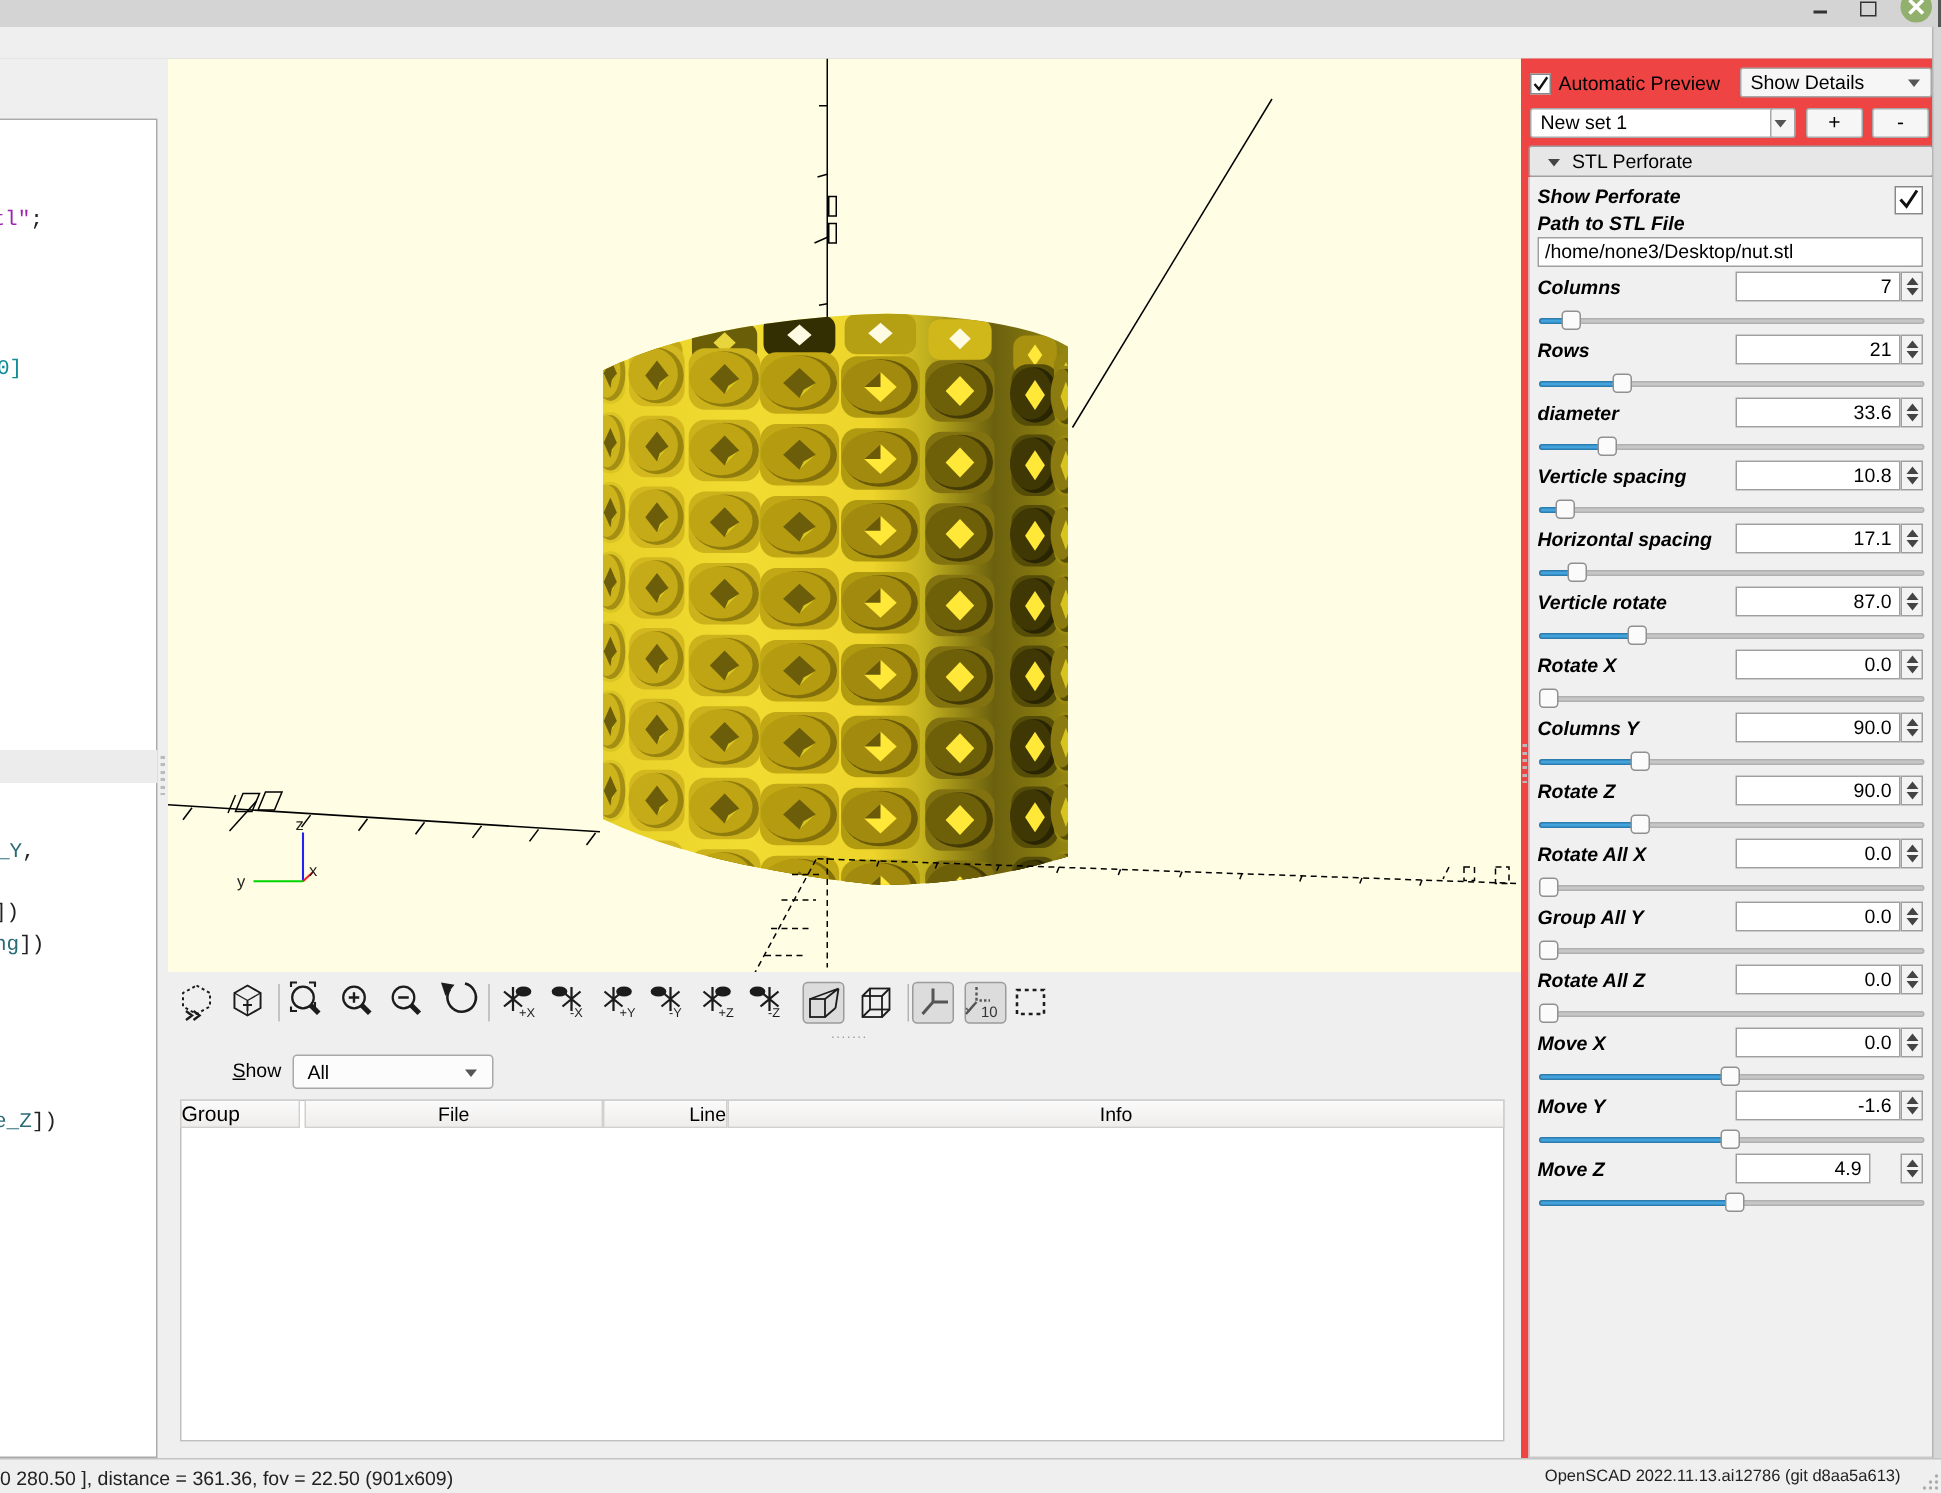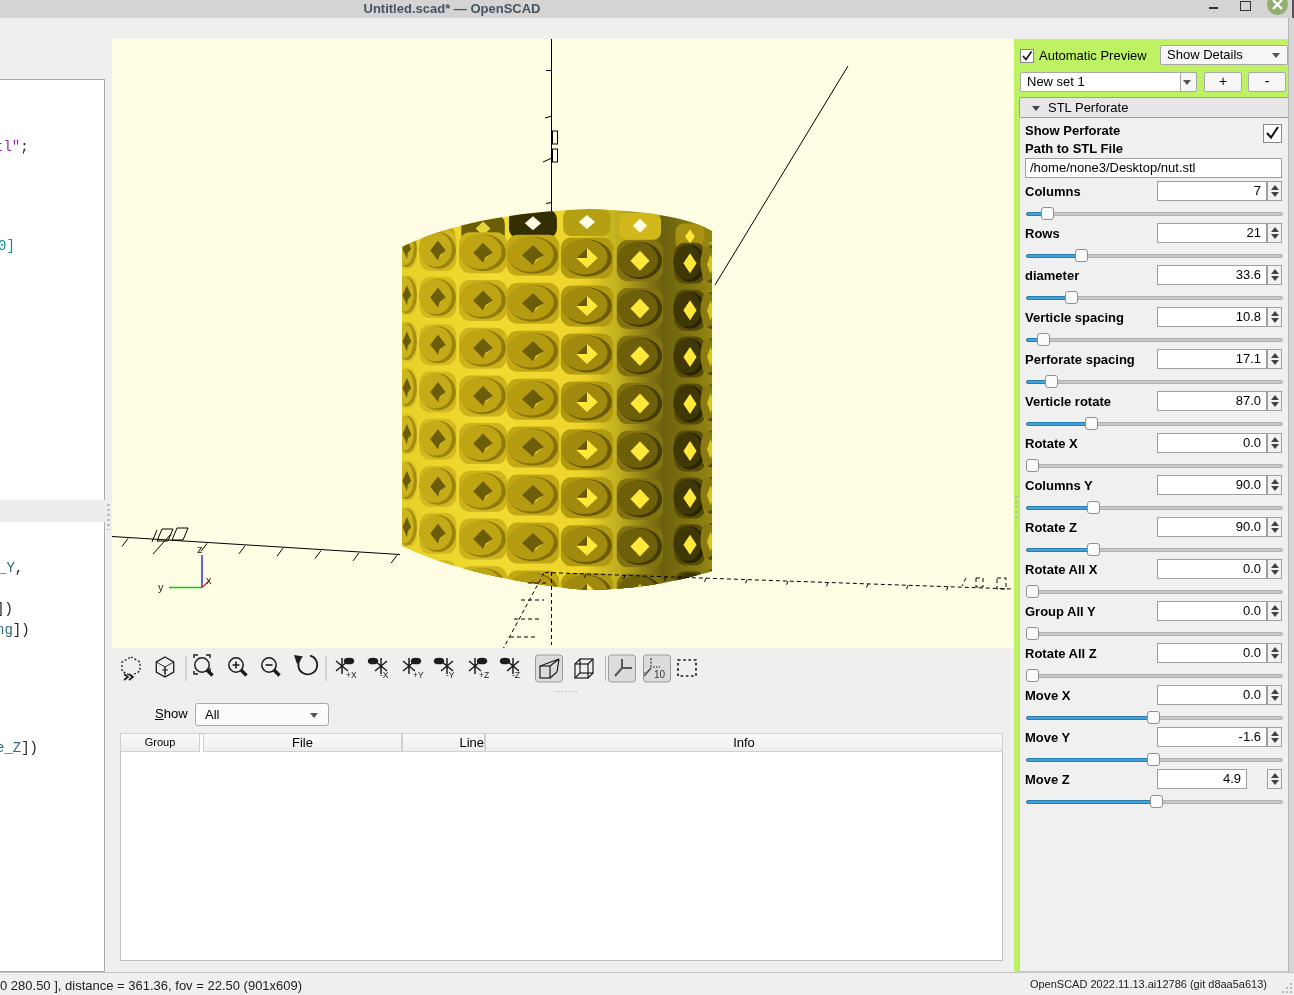--- a/index.html
+++ b/index.html
@@ -4,32 +4,31 @@
 * { margin:0; padding:0; }
 body { width:1294px; height:995px; position:relative; overflow:hidden;
   font-family:"Liberation Sans",sans-serif; background:#efefef; }
 .cb { position:absolute; width:14px; height:14px; background:#fff; border:1px solid #888; box-sizing:border-box; }
 .combo { position:absolute; background:#f6f6f6; border:1px solid #a8a8a8; border-radius:2px;
   box-sizing:border-box; font-size:13px; line-height:18px; }
 .combo .arr { position:absolute; top:7px; width:0; height:0; border-left:4px solid transparent;
   border-right:4px solid transparent; border-top:5px solid #555; }
 .pbtn { position:absolute; height:20px; background:#f6f6f6; border:1px solid #a8a8a8; border-radius:2px;
   box-sizing:border-box; text-align:center; font-size:14px; line-height:17px; }
-.blab { position:absolute; font-size:13px; font-weight:bold; white-space:nowrap; }
+.blab { position:absolute; font-size:13px; font-weight:bold; white-space:nowrap;font-style:italic; }
 .spin { position:absolute; width:15px; height:20px; background:#f3f3f3; border:1px solid #9f9f9f;
   box-sizing:border-box; }
 .spin .up { position:absolute; left:3px; top:3px; width:0; height:0; border-left:4px solid transparent;
   border-right:4px solid transparent; border-bottom:5px solid #444; }
 .spin .dn { position:absolute; left:3px; bottom:3px; width:0; height:0; border-left:4px solid transparent;
   border-right:4px solid transparent; border-top:5px solid #444; }
 .code { position:absolute; font-family:"Liberation Mono",monospace; font-size:14px; white-space:pre; }
 
 </style></head><body>
 <div style="position:absolute;left:0;top:0;width:1294px;height:18px;background:#d4d4d4">
-<div style="position:absolute;left:0;top:1px;width:904px;text-align:center;font-size:13px;font-weight:bold;color:#47545e">Untitled.scad* — OpenSCAD</div>
 <div style="position:absolute;left:1209px;top:7px;width:9px;height:2px;background:#333"></div>
 <div style="position:absolute;left:1240px;top:1px;width:9px;height:8px;border:1.5px solid #333"></div>
 <div style="position:absolute;left:1267px;top:-6px;width:21px;height:21px;border-radius:50%;background:#92b06d"></div>
 <svg style="position:absolute;left:1267px;top:-6px" width="21" height="21">
       <path d="M6,6 L15,15 M15,6 L6,15" stroke="#fff" stroke-width="2.4"></path>
     </svg>
 <div style="position:absolute;right:0;top:0;width:2px;height:18px;background:#555"></div>
 </div>
 <div style="position:absolute;left:0;top:18px;width:1294px;height:21px;background:#efefef;border-bottom:1px solid #c8c8c8"></div>
 <div style="position:absolute;left:0;top:39px;width:112px;height:933px;background:#efefef"></div>
@@ -500,25 +499,25 @@
 <path d="M644,672 l2,2 3,-4" stroke-width="1"></path>
 </g>
 <text x="654" y="678" font-family="Liberation Sans,sans-serif" font-size="10" fill="#333">10</text>
 <rect x="678" y="660" width="18" height="16" fill="none" stroke="#1c1c1c" stroke-width="1.7" stroke-dasharray="2.6,2.6"></rect>
 <text x="554" y="692" font-family="Liberation Sans,sans-serif" font-size="9" letter-spacing="1" fill="#9a9a9a">.......</text>
 </svg>
 <div style="position:absolute;left:112px;top:695px;width:902px;height:35px;background:#efefef"></div>
 <div style="position:absolute;left:155px;top:706px;font-size:13px"><span style="text-decoration:underline">S</span>how</div>
 <div class="combo" style="left:195px;top:703px;width:134px;height:23px;background:#fcfcfc;border-radius:3px"><span style="padding-left:9px;line-height:21px;display:inline-block">All</span><span class="arr" style="right:10px;top:9px"></span></div>
 <div style="position:absolute;left:120px;top:733px;width:883px;height:228px;background:#fff;border:1px solid #c0c0c0;box-sizing:border-box"></div>
-<div style="position:absolute;left:120px;top:733px;width:80px;height:19px;background:linear-gradient(#fbfafa,#efedec);border:1px solid #d2d0ce;box-sizing:border-box;font-size:11px;text-align:center;line-height:17px">Group</div>
+<div style="position:absolute;left:120px;top:733px;width:80px;height:19px;background:linear-gradient(#fbfafa,#efedec);border:1px solid #d2d0ce;box-sizing:border-box;font-size:14px;line-height:17px">Group</div>
 <div style="position:absolute;left:203px;top:733px;width:199px;height:19px;background:linear-gradient(#fbfafa,#efedec);border:1px solid #d2d0ce;box-sizing:border-box;font-size:13px;text-align:center;line-height:17px">File</div>
 <div style="position:absolute;left:402px;top:733px;width:83px;height:19px;background:linear-gradient(#fbfafa,#efedec);border:1px solid #d2d0ce;box-sizing:border-box;font-size:13px;text-align:right;line-height:17px">Line</div>
 <div style="position:absolute;left:485px;top:733px;width:518px;height:19px;background:linear-gradient(#fbfafa,#efedec);border:1px solid #d2d0ce;box-sizing:border-box;font-size:13px;text-align:center;line-height:17px">Info</div>
-<div style="position:absolute;left:1014px;top:39px;width:274px;height:933px;background:#bef264">
+<div style="position:absolute;left:1014px;top:39px;width:274px;height:933px;background:#ef4444">
 <div class="cb" style="left:6px;top:10px"></div>
 <svg style="position:absolute;left:6px;top:10px" width="14" height="14">
       <path d="M3,7 L6,10.5 L11.5,2.5" stroke="#111" stroke-width="1.6" fill="none"></path>
     </svg>
 <div style="position:absolute;left:25px;top:9px;font-size:13px">Automatic Preview</div>
 <div class="combo" style="left:146px;top:6px;width:128px;height:20px"><span style="padding-left:6px">Show Details</span><span class="arr" style="right:7px"></span></div>
 <div class="combo" style="left:6px;top:33px;width:177px;height:20px;background:#fff"><span style="padding-left:6px">New set 1</span></div>
 <div class="combo" style="left:166px;top:33px;width:17px;height:20px">
       <span class="arr" style="right:5px"></span>
     </div>
@@ -562,21 +561,21 @@
 <div style="position:absolute;left:51px;top:252px;width:13px;height:13px;background:#fbfbfb;border:1px solid #909090;border-radius:3px;box-sizing:border-box"></div>
 <div class="blab" style="left:11px;top:271px">Verticle spacing</div>
 <div style="position:absolute;left:143px;top:268px;width:110px;height:20px;background:#fff;border:1px solid #9f9f9f;box-sizing:border-box;font-size:13px;line-height:18px;text-align:right;padding-right:5px">10.8</div>
 <div class="spin" style="left:253px;top:268px">
       <span class="up"></span>
       <span class="dn"></span>
     </div>
 <div style="position:absolute;left:12px;top:299px;width:257px;height:4px;background:#c6c6c6;border:1px solid #b0b0b0;border-radius:2px;box-sizing:border-box"></div>
 <div style="position:absolute;left:12px;top:299px;width:17px;height:4px;background:#42a2dc;border:1px solid #2d7cae;border-radius:2px;box-sizing:border-box"></div>
 <div style="position:absolute;left:23px;top:294px;width:13px;height:13px;background:#fbfbfb;border:1px solid #909090;border-radius:3px;box-sizing:border-box"></div>
-<div class="blab" style="left:11px;top:313px">Perforate spacing</div>
+<div class="blab" style="left:11px;top:313px">Horizontal spacing</div>
 <div style="position:absolute;left:143px;top:310px;width:110px;height:20px;background:#fff;border:1px solid #9f9f9f;box-sizing:border-box;font-size:13px;line-height:18px;text-align:right;padding-right:5px">17.1</div>
 <div class="spin" style="left:253px;top:310px">
       <span class="up"></span>
       <span class="dn"></span>
     </div>
 <div style="position:absolute;left:12px;top:341px;width:257px;height:4px;background:#c6c6c6;border:1px solid #b0b0b0;border-radius:2px;box-sizing:border-box"></div>
 <div style="position:absolute;left:12px;top:341px;width:25px;height:4px;background:#42a2dc;border:1px solid #2d7cae;border-radius:2px;box-sizing:border-box"></div>
 <div style="position:absolute;left:31px;top:336px;width:13px;height:13px;background:#fbfbfb;border:1px solid #909090;border-radius:3px;box-sizing:border-box"></div>
 <div class="blab" style="left:11px;top:355px">Verticle rotate</div>
 <div style="position:absolute;left:143px;top:352px;width:110px;height:20px;background:#fff;border:1px solid #9f9f9f;box-sizing:border-box;font-size:13px;line-height:18px;text-align:right;padding-right:5px">87.0</div>

